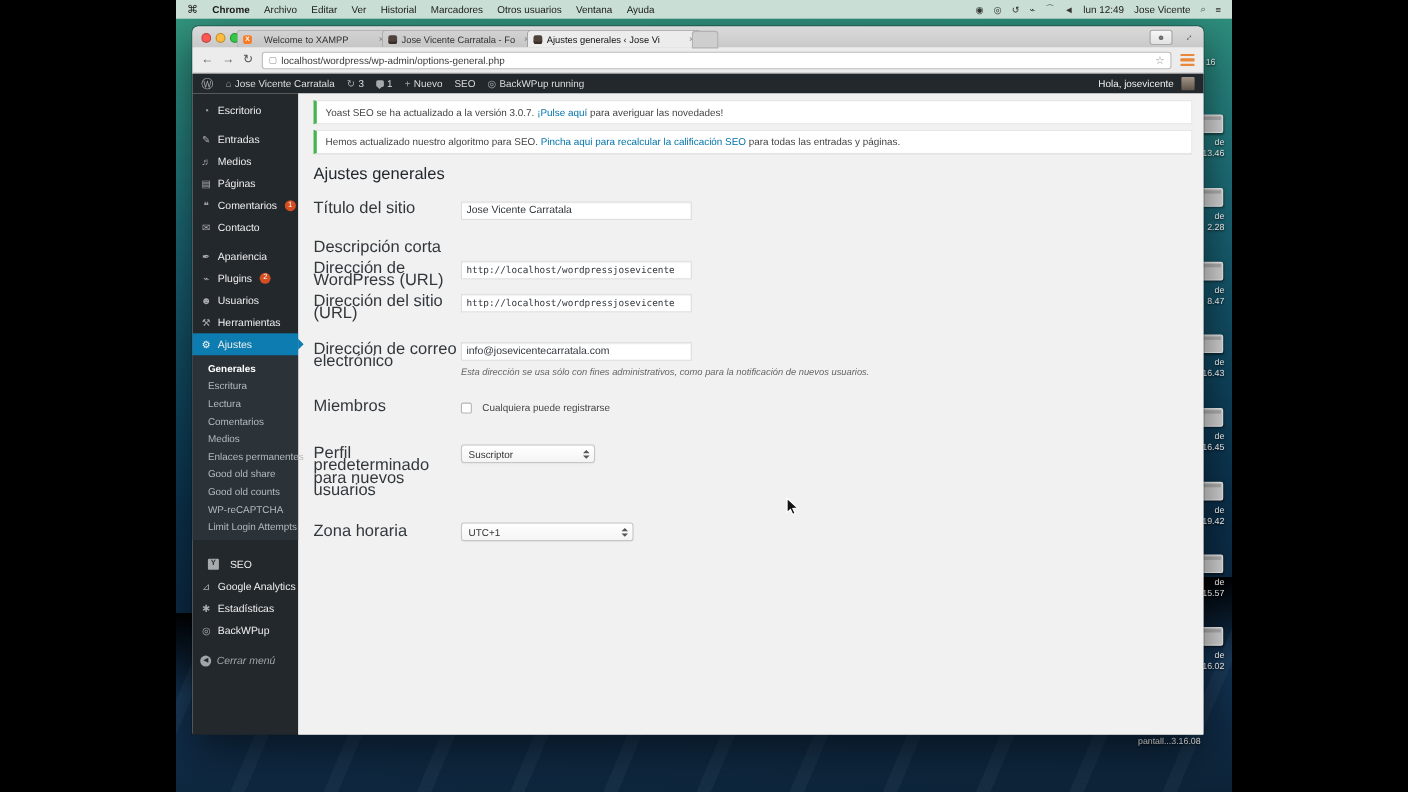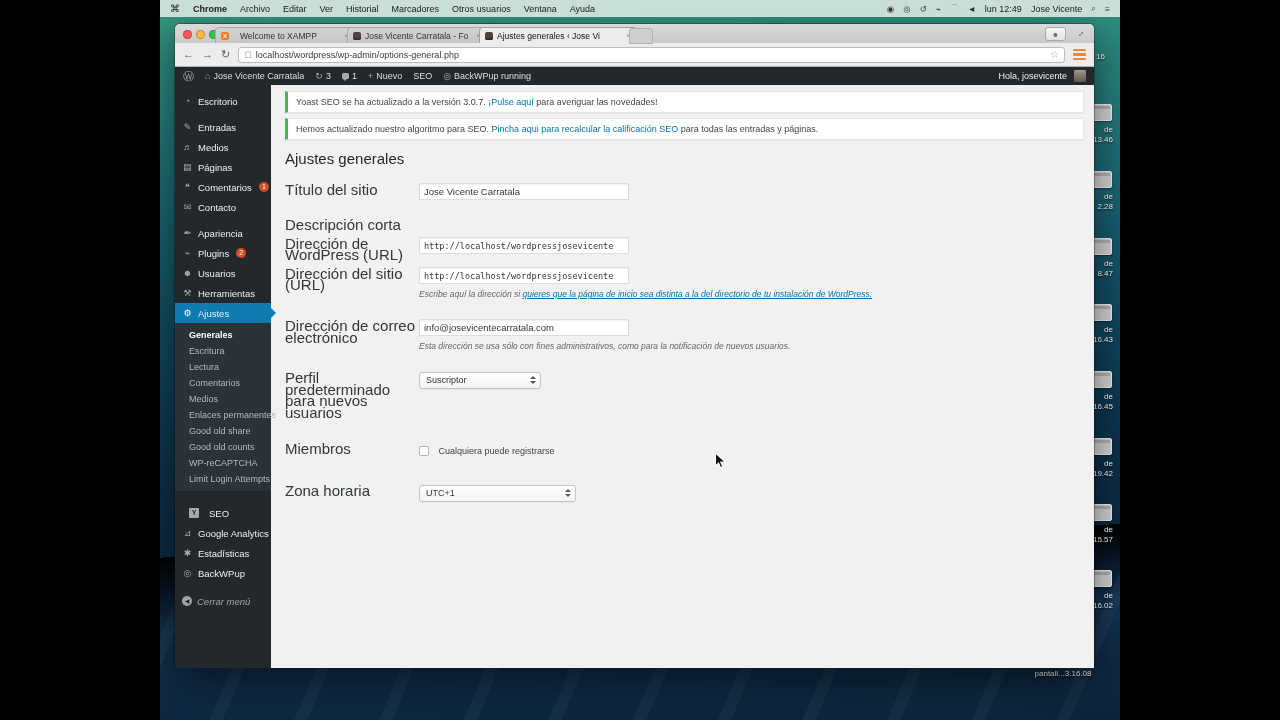--- a/index.html
+++ b/index.html
@@ -389,55 +389,52 @@
           <div class="flabel">Dirección de WordPress (URL)</div>
           <div class="fctrl">
             <input class="txt mono" value="http://localhost/wordpressjosevicente" style="">
           </div>
         </div>
 
         <div class="frow mb18">
           <div class="flabel">Dirección del sitio (URL)</div>
           <div class="fctrl">
             <input class="txt mono" value="http://localhost/wordpressjosevicente" style="">
-            <div class="help">
-              <span>Escribe aquí la dirección si </span><span class="lnk">quieres que la página de inicio sea distinta a la del directorio de tu instalación de WordPress.</span>
-            </div>
           </div>
         </div>
 
         <div class="frow mb18">
           <div class="flabel">Dirección de correo electrónico</div>
           <div class="fctrl">
             <input class="txt" value="info@josevicentecarratala.com" style="">
             <div class="help">Esta dirección se usa sólo con fines administrativos, como para la notificación de nuevos usuarios.</div>
+          </div>
+        </div>
+
+        <div class="frow mb24">
+          <div class="flabel">Miembros</div>
+          <div class="fctrl">
+            <input type="checkbox" class="chk" style="">
+            <span class="chklabel">Cualquiera puede registrarse</span>
           </div>
         </div>
 
         <div class="frow mb22">
           <div class="flabel">Perfil predeterminado para nuevos usuarios</div>
           <div class="fctrl">
             <span class="sel w110">
               <span>Suscriptor</span>
               <span class="arrows">
                   <i class="up"></i>
                   <i class="dn"></i>
                 </span>
             </span>
           </div>
         </div>
 
-        <div class="frow mb24">
-          <div class="flabel">Miembros</div>
-          <div class="fctrl">
-            <input type="checkbox" class="chk" style="">
-            <span class="chklabel">Cualquiera puede registrarse</span>
-          </div>
-        </div>
-
         <div class="frow">
           <div class="flabel">Zona horaria</div>
           <div class="fctrl">
             <span class="sel w145">
               <span>UTC+1</span>
               <span class="arrows">
                   <i class="up"></i>
                   <i class="dn"></i>
                 </span>
             </span>

